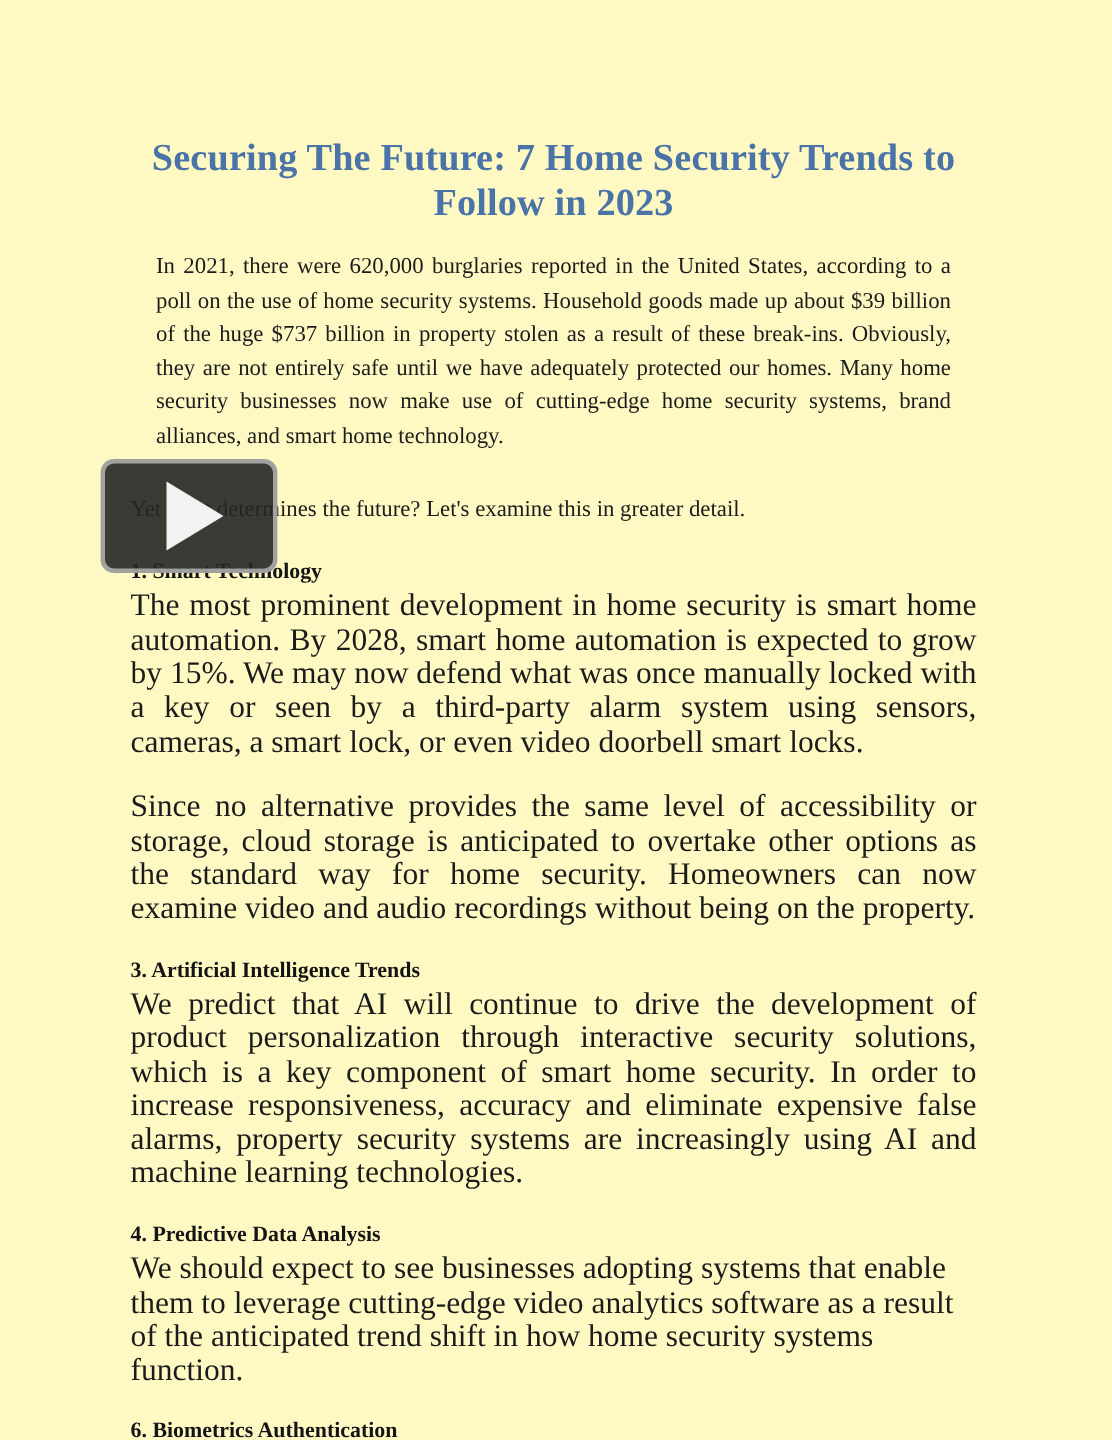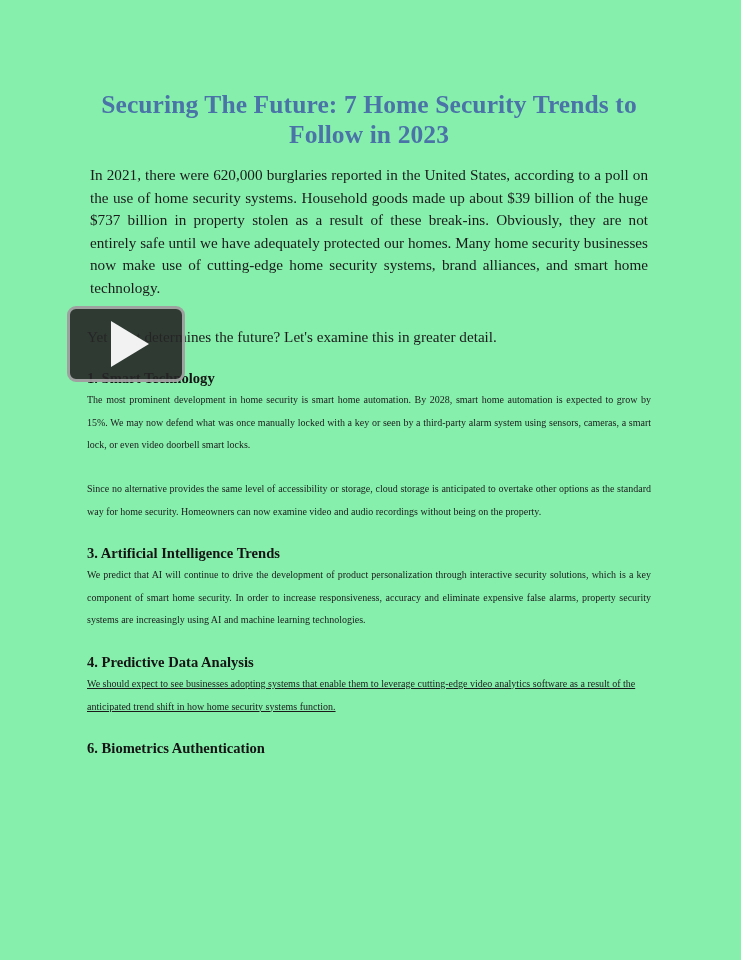--- a/index.html
+++ b/index.html
@@ -16,21 +16,21 @@
     color: #1a1a1a;
     position: relative;
   }
 
   .page {
     position: absolute;
     left: 0;
     top: 0;
     width: 741px;
     height: 960px;
-    background: #86efac;
+    background: #fef9c3;
   }
 
   .page-inner {
     position: absolute;
     left: 87px;
     top: 90px;
     width: 564px;
   }
 
   .doc-title {
@@ -41,21 +41,21 @@
     text-align: center;
     margin: 0 0 14px 0;
     letter-spacing: 0.1px;
     padding: 0 14px;
   }
 
   .lead-para {
     font-size: 15.2px;
     line-height: 22.6px;
     text-align: justify;
-    margin: 3px;
+    margin: 17px;
     color: #1b1b1b;
   }
 
   .spacer-para {
     font-size: 15.2px;
     line-height: 22.6px;
     text-align: left;
     margin: 26px 0 0 0;
     color: #1b1b1b;
   }
@@ -67,30 +67,29 @@
   .section-heading {
     font-size: 14.6px;
     font-weight: bold;
     line-height: 19px;
     margin: 0 0 1px 0;
     color: #141414;
     text-align: left;
   }
 
   .section-body {
-    font-size: 10px;
+    font-size: 21px;
     line-height: 22.6px;
     text-align: justify;
     margin: 0;
     color: #1b1b1b;
   }
 
   .section-body.no-justify {
     text-align: left;
-    text-decoration: underline;
   }
 
   
   .video-overlay {
     position: absolute;
     left: 67px;
     top: 306px;
     width: 118px;
     height: 76px;
     border-radius: 9px;

